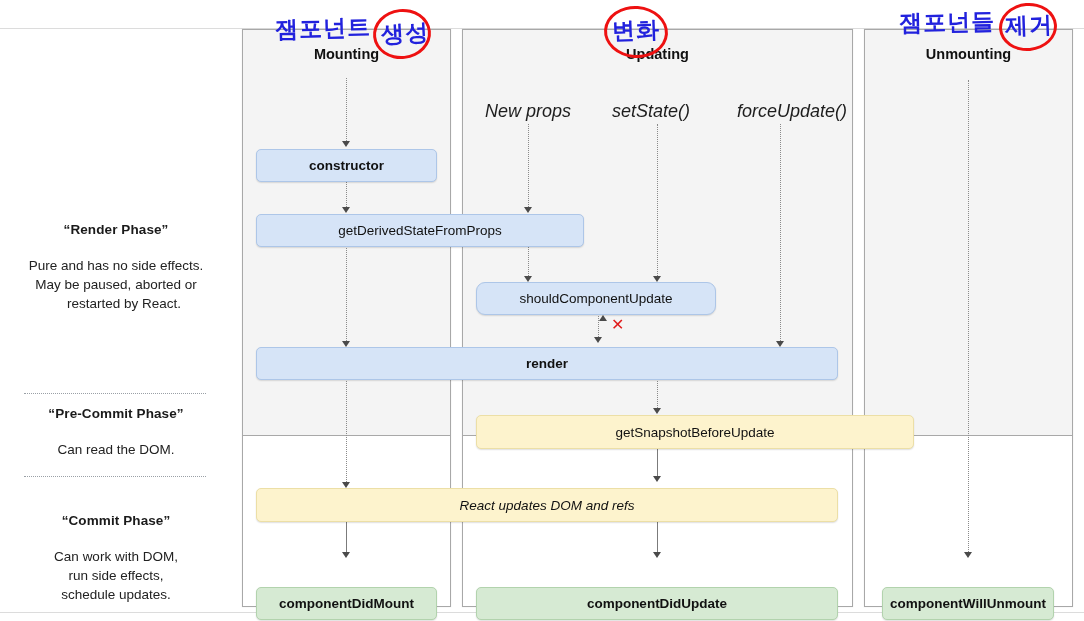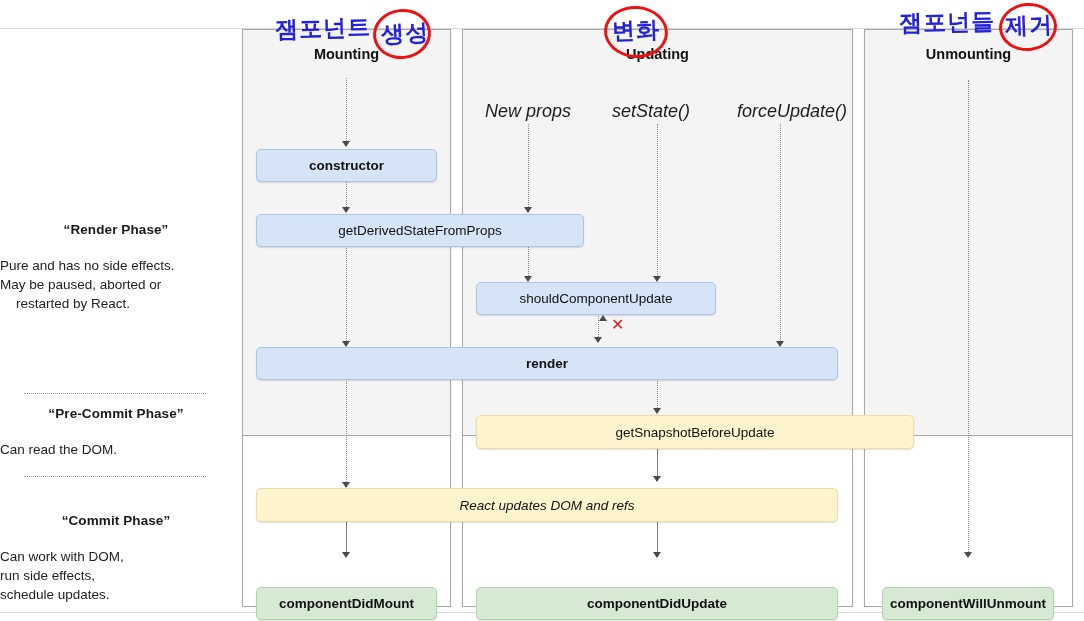--- a/index.html
+++ b/index.html
@@ -31,20 +31,21 @@
     background: #ffffff;
   }
   .legend-title {
     position: absolute; width: 100%;
     text-align: center;
     font-size: 13.5px; font-weight: bold; color: #1a1a1a;
     letter-spacing: 0.1px;
   }
   .legend-body {
     position: absolute; width: 100%;
+    text-align: center;
     font-size: 13.5px; color: #222; line-height: 19px;
   }
   .legend-divider {
     position: absolute; left: 24px; width: 182px; height: 0;
     border-top: 1px dotted #9aa0a6;
   }
 
   
   .column {
     position: absolute;
@@ -231,21 +232,21 @@
   <div class="conn solid" style="left:657px; top:522px; height:30px;"></div>
   <div class="arrowhead" style="left:652.5px; top:552px;"></div>
 
   <div class="conn dotted" style="left:968px; top:80px; height:472px;"></div>
   <div class="arrowhead" style="left:963.5px; top:552px;"></div>
 
   <div class="node blue bold" style="left:256px; top:149px; width:181px; height:33px;">constructor</div>
 
   <div class="node blue" style="left:256px; top:214px; width:328px; height:33px;">getDerivedStateFromProps</div>
 
-  <div class="node blue" style="left:476px; top:282px; width:240px; height:33px;">shouldComponentUpdate</div>
+  <div class="node blue" style="left:476px; top:282px; width:240px; height:33px;border-radius:9px;">shouldComponentUpdate</div>
 
   <div class="node blue bold" style="left:256px; top:347px; width:582px; height:33px;">render</div>
 
   <div class="node yellow" style="left:476px; top:415px; width:438px; height:34px;">getSnapshotBeforeUpdate</div>
 
   <div class="node yellow italic" style="left:256px; top:488px; width:582px; height:34px;">React updates DOM and refs</div>
 
   <div class="node green bold" style="left:256px; top:559px; width:181px; height:33px;">componentDidMount</div>
 
   <div class="node green bold" style="left:476px; top:559px; width:362px; height:33px;">componentDidUpdate</div>

